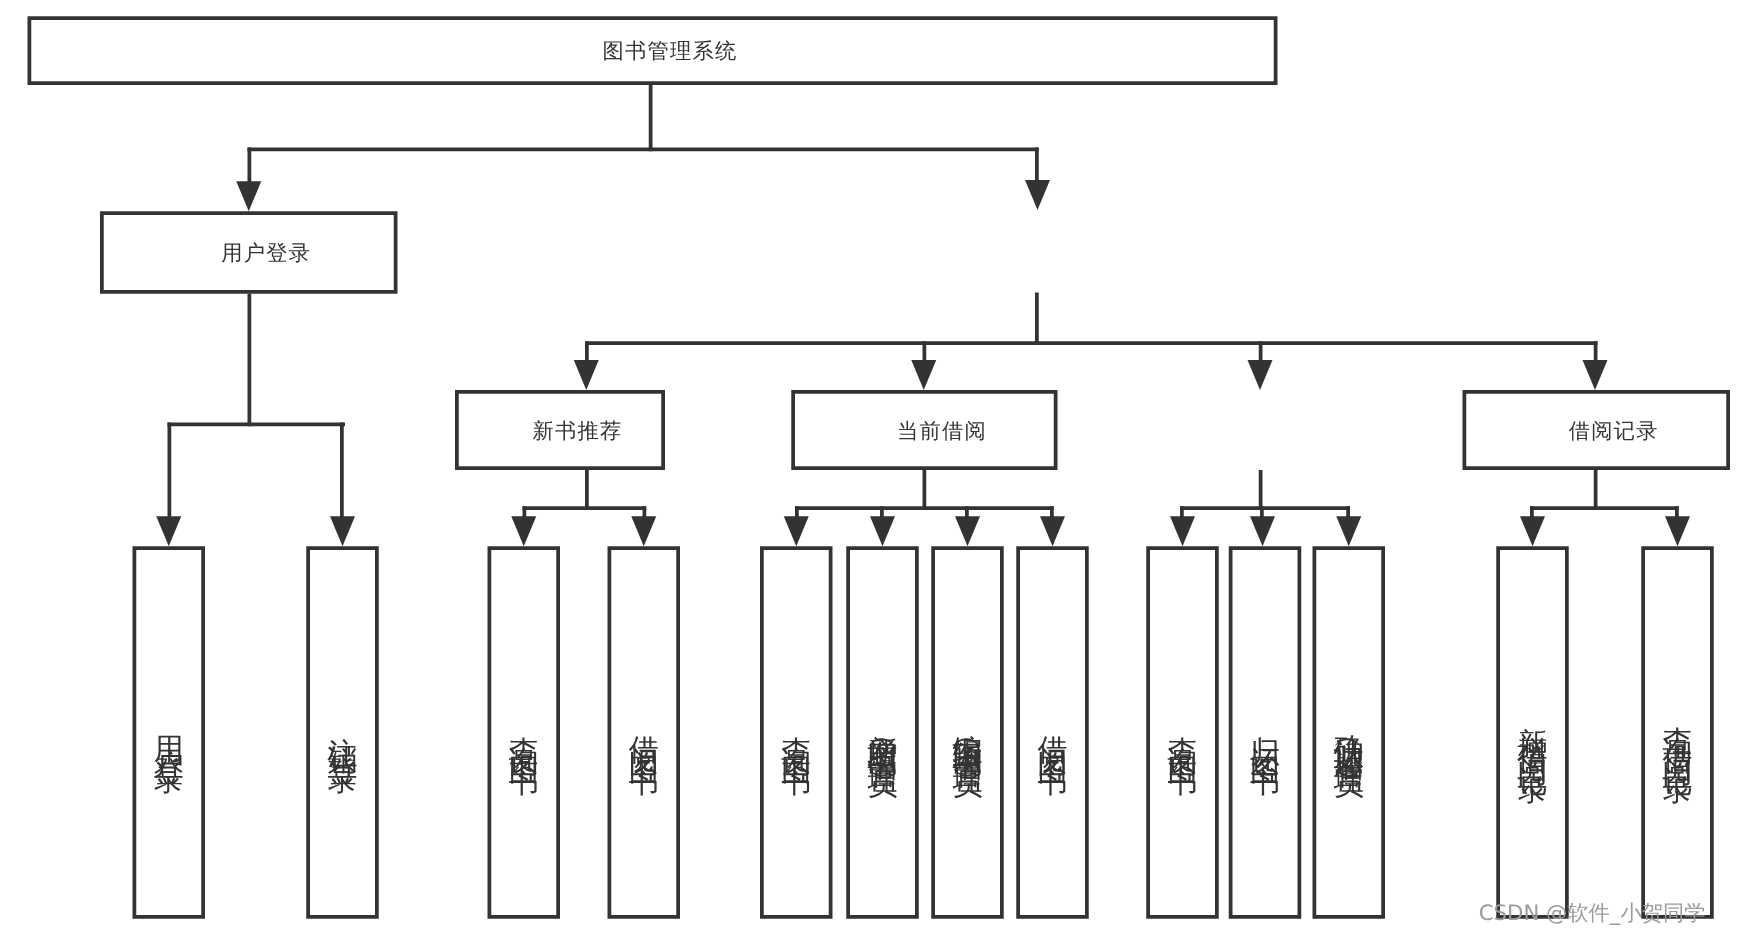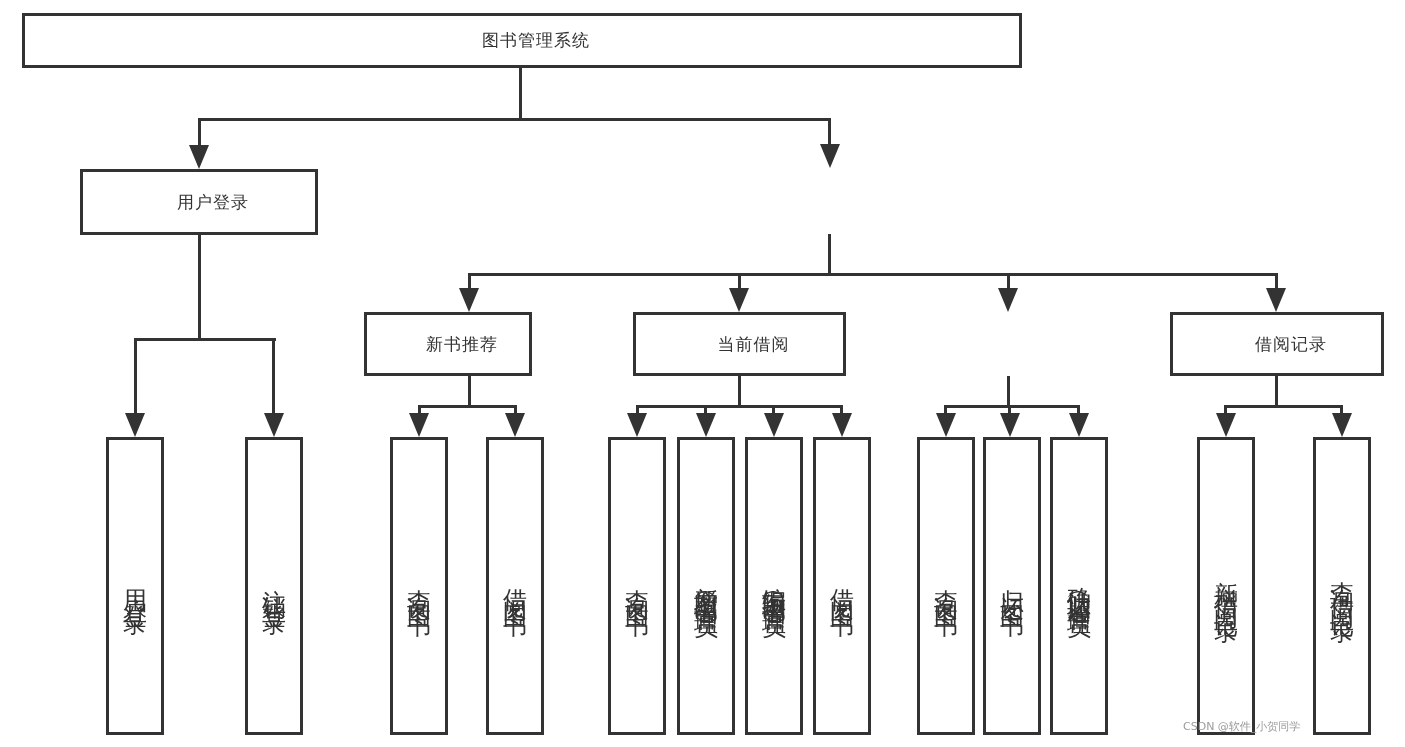--- a/index.html
+++ b/index.html
@@ -39,21 +39,21 @@
   .arrow{
     position:absolute;
     width:0;height:0;
     border-left:10px solid transparent;
     border-right:10px solid transparent;
     border-top:24px solid var(--line);
   }
   .watermark{
     position:absolute;
     left:1183px;top:719px;
-    font-size:11px;
+    font-size:17px;
     color:var(--wm);
     white-space:nowrap;
   }
 </style>
 </head>
 <body>
 
 <div class="canvas">
 
   <div class="box hbox" style="left:22px;top:13px;width:1000px;height:55px;">

